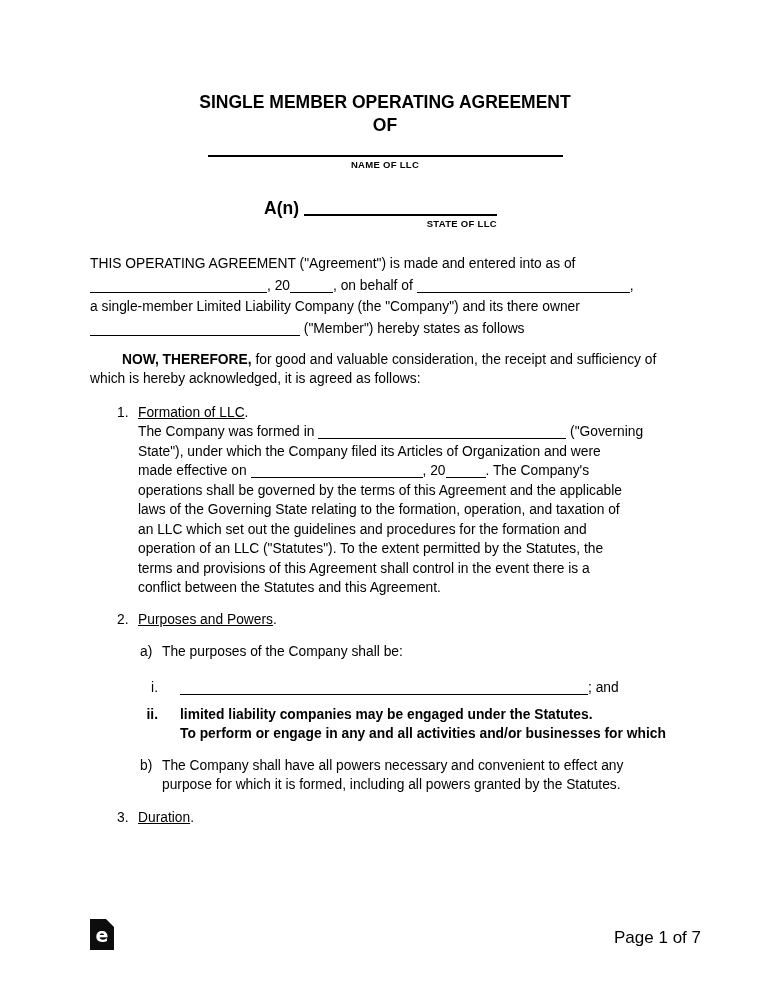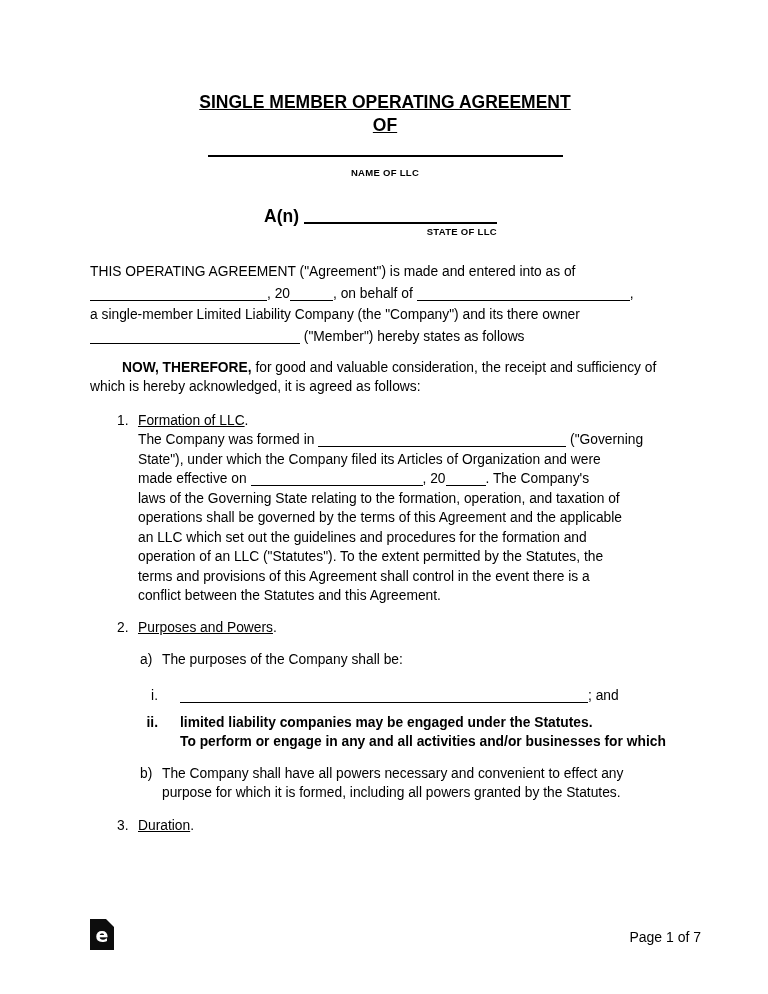--- a/index.html
+++ b/index.html
@@ -7,23 +7,23 @@
     position:relative;
     width:768px;height:994px;
     background:#ffffff;
     color:#000;
     font-family:"Liberation Sans",sans-serif;
     font-size:13.8px;
     line-height:19px;
     overflow:hidden;
   }
   .content{position:absolute;left:90px;top:91px;width:590px;}
-  .doc-title{font-size:17.5px;font-weight:bold;line-height:23px;text-align:center;text-decoration:underline;}
+  .doc-title{font-size:17.5px;font-weight:bold;line-height:23px;text-align:center;}
   .name-field{width:355px;margin:18px auto 0 auto;height:0;border-top:2.5px solid #000;}
-  .caption{margin-top:10px;text-align:center;font-size:9.5px;font-weight:bold;line-height:12px;letter-spacing:.3px;}
+  .caption{margin-top:2px;text-align:center;font-size:9.5px;font-weight:bold;line-height:12px;letter-spacing:.3px;}
   .an-line{margin-top:26px;text-align:center;font-weight:bold;font-size:17.5px;line-height:22px;white-space:nowrap;}
   .an-blank{display:inline-block;position:relative;width:193px;height:1px;border-bottom:2.5px solid #000;vertical-align:-2px;margin:0 9px 0 5px;}
   .an-caption{position:absolute;top:5px;left:0;width:100%;text-align:right;font-size:9.5px;font-weight:bold;line-height:12px;letter-spacing:.3px;}
   .para .tline{white-space:nowrap;}
   .opening{margin-top:34px;line-height:21.5px;}
   .recital{margin-top:11px;}
   .bold{font-weight:bold;padding-left:32px;}
   .und{text-decoration:underline;}
   .blank{display:inline-block;height:1px;border-bottom:1.5px solid #000;vertical-align:-3px;}
   .sec-heading{position:relative;padding-left:48px;}
@@ -37,21 +37,21 @@
   .indent2{padding-left:90px;}
   .m1{position:absolute;left:50px;top:0;}
   .m2{position:absolute;left:28px;top:0;width:40px;text-align:right;}
   .row-a{margin-top:13px;}
   .row-i{margin-top:17px;}
   .row-ii{margin-top:8px;font-weight:bold;}
   .row-b{margin-top:13px;}
   .footer-logo{position:absolute;left:90px;top:919px;width:24px;height:31px;background:#0d0d0d;}
   .footer-logo .fold{position:absolute;top:0;right:0;width:0;height:0;border-top:8px solid #fff;border-left:8px solid transparent;}
   .footer-logo .letter{display:block;width:100%;text-align:center;color:#fff;font-weight:bold;font-size:19px;line-height:33px;font-family:"DejaVu Sans",sans-serif;}
-  .page-number{position:absolute;right:67px;top:930px;font-size:14px;line-height:15px;}
+  .page-number{position:absolute;right:67px;top:930px;font-size:17px;line-height:15px;}
 </style>
 </head>
 <body>
 
 <div class="page">
   <div class="content">
 
     <div class="doc-title">
       <div>SINGLE MEMBER OPERATING AGREEMENT</div>
       <div>OF</div>
@@ -75,22 +75,22 @@
       </div>
 
     <div class="sec-heading h1">
       <span class="sec-num">1.</span><span class="und">Formation of LLC</span><span>.</span>
     </div>
 
     <div class="para sec-para">
         <div class="tline"><span>The Company was formed in </span><span class="blank" style="width: 248px;"></span><span> ("Governing</span></div>
         <div class="tline"><span>State"), under which the Company filed its Articles of Organization and were</span></div>
         <div class="tline"><span>made effective on </span><span class="blank" style="width: 172px;"></span><span>, 20</span><span class="blank" style="width: 40px;"></span><span>. The Company's</span></div>
+        <div class="tline"><span>operations shall be governed by the terms of this Agreement and the applicable</span></div>
         <div class="tline"><span>laws of the Governing State relating to the formation, operation, and taxation of</span></div>
-        <div class="tline"><span>operations shall be governed by the terms of this Agreement and the applicable</span></div>
         <div class="tline"><span>an LLC which set out the guidelines and procedures for the formation and</span></div>
         <div class="tline"><span>operation of an LLC ("Statutes"). To the extent permitted by the Statutes, the</span></div>
         <div class="tline"><span>terms and provisions of this Agreement shall control in the event there is a</span></div>
         <div class="tline"><span>conflict between the Statutes and this Agreement.</span></div>
       </div>
 
     <div class="sec-heading h2">
       <span class="sec-num">2.</span><span class="und">Purposes and Powers</span><span>.</span>
     </div>
 

